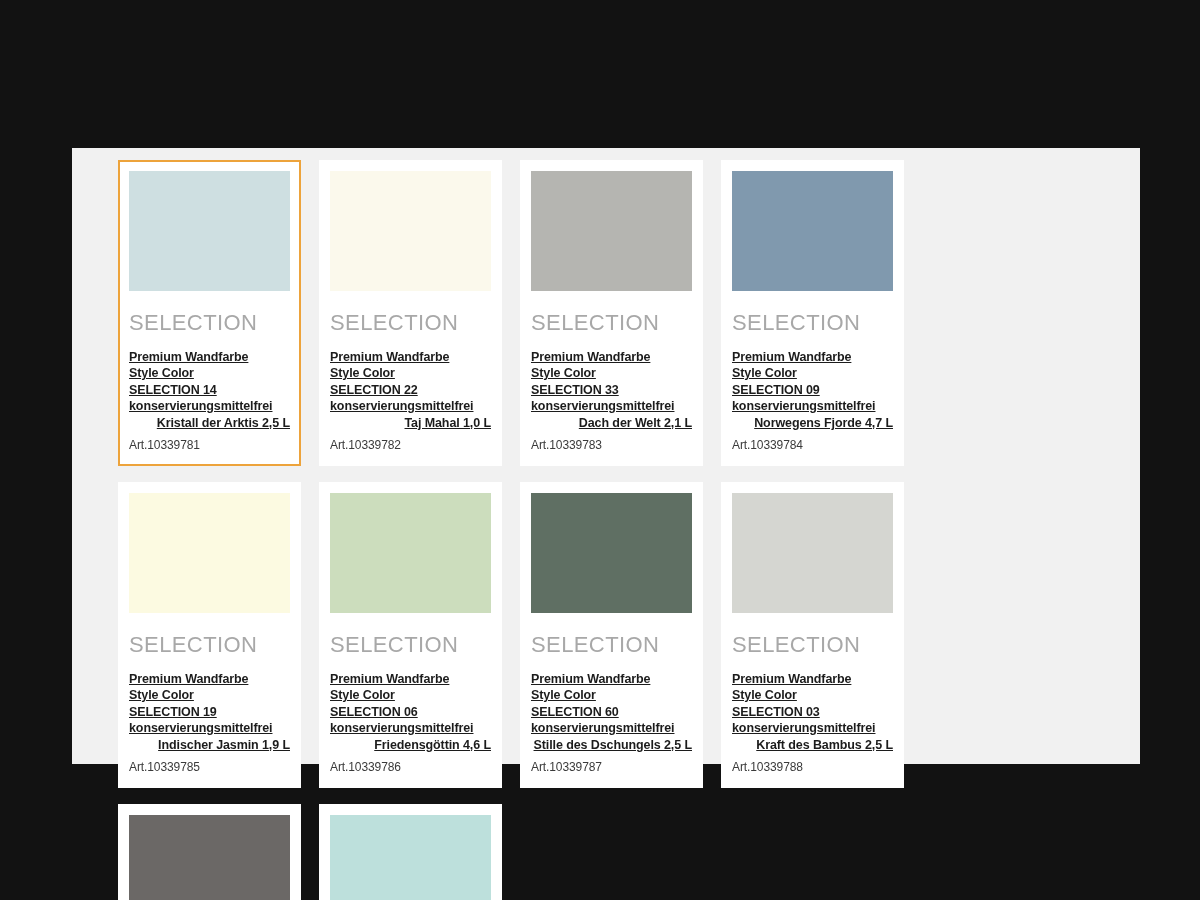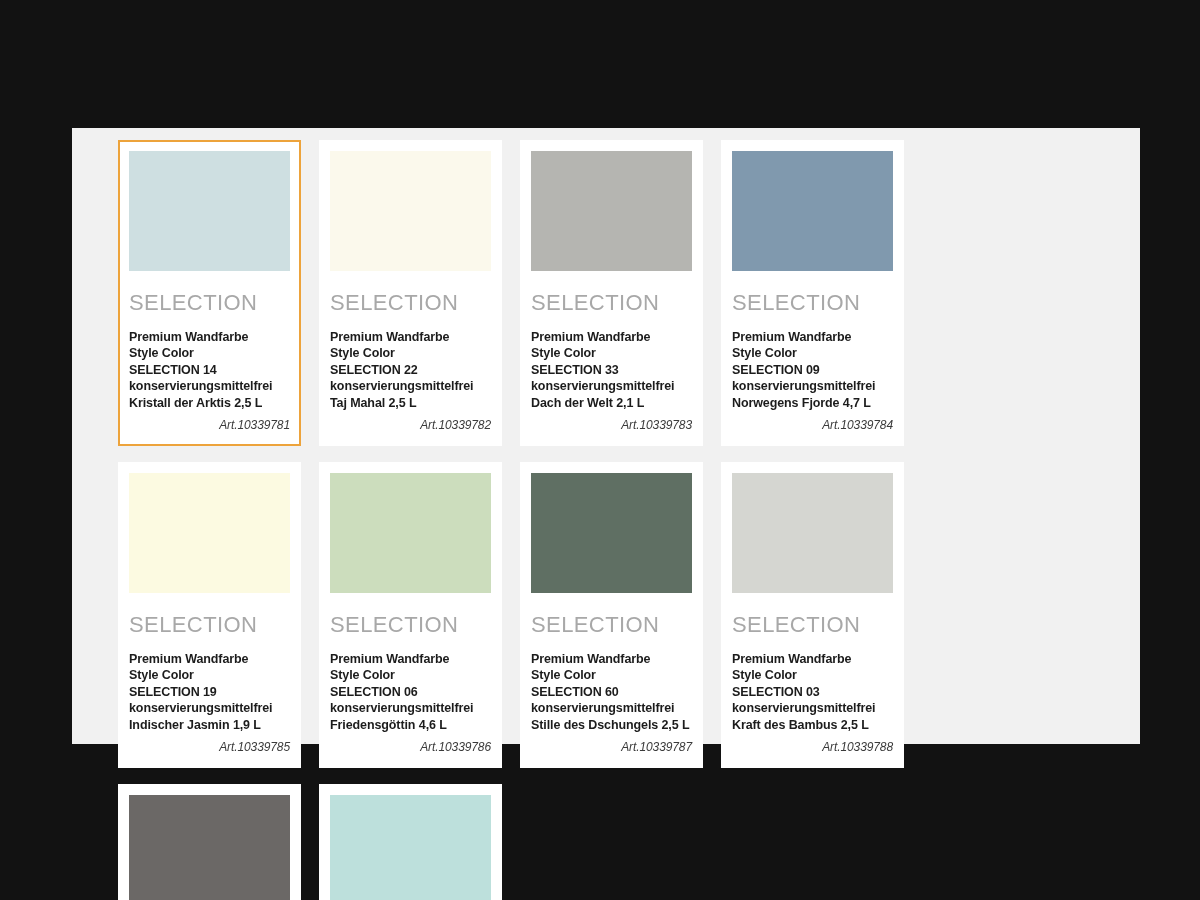--- a/index.html
+++ b/index.html
@@ -21,21 +21,21 @@
     position: relative;
     width: 1200px;
     height: 900px;
     background: #121212;
   }
 
   
   .panel {
     position: absolute;
     left: 72px;
-    top: 128px;
+    top: 148px;
     width: 1068px;
     height: 616px;
     background: #f1f1f1;
   }
 
   .grid {
     position: absolute;
     left: 46px;
     top: 12px;
     width: 980px;
@@ -85,31 +85,29 @@
   }
 
   .desc {
     font-size: 12.5px;
     line-height: 16.4px;
     font-weight: bold;
     color: #1c1c1c;
     letter-spacing: -0.1px;
   }
 
-  .desc .line { display: block; white-space: nowrap; }
-  .desc .line.wrap { white-space: normal; }
+  .desc .line { display: block; white-space: nowrap; text-decoration: underline; }
+  .desc .line.wrap { white-space: normal; text-align: right; }
 
   .art {
     margin-top: 7px;
     font-size: 12px;
     line-height: 15px;
-    font-style: italic;
     color: #3a3a3a;
     letter-spacing: -0.1px;
-    text-align: right;
   }
 </style>
 </head>
 <body>
 
 <div class="page">
   <div class="panel">
     <div class="grid" id="product-grid">
         <div class="card row1 selected">
           <div class="swatch" style="background: rgb(206, 223, 225);"></div>
@@ -124,21 +122,21 @@
           <div class="art">Art.10339781</div>
         </div>
         <div class="card row1">
           <div class="swatch" style="background: rgb(251, 249, 236);"></div>
           <div class="brand">SELECTION</div>
           <div class="desc">
             <span class="line">Premium Wandfarbe</span>
             <span class="line">Style Color</span>
             <span class="line">SELECTION 22</span>
             <span class="line">konservierungsmittelfrei</span>
-            <span class="line wrap">Taj Mahal 2,5 L</span>
+            <span class="line wrap">Taj Mahal 1,0 L</span>
           </div>
           <div class="art">Art.10339782</div>
         </div>
         <div class="card row1">
           <div class="swatch" style="background: rgb(181, 181, 177);"></div>
           <div class="brand">SELECTION</div>
           <div class="desc">
             <span class="line">Premium Wandfarbe</span>
             <span class="line">Style Color</span>
             <span class="line">SELECTION 33</span>

